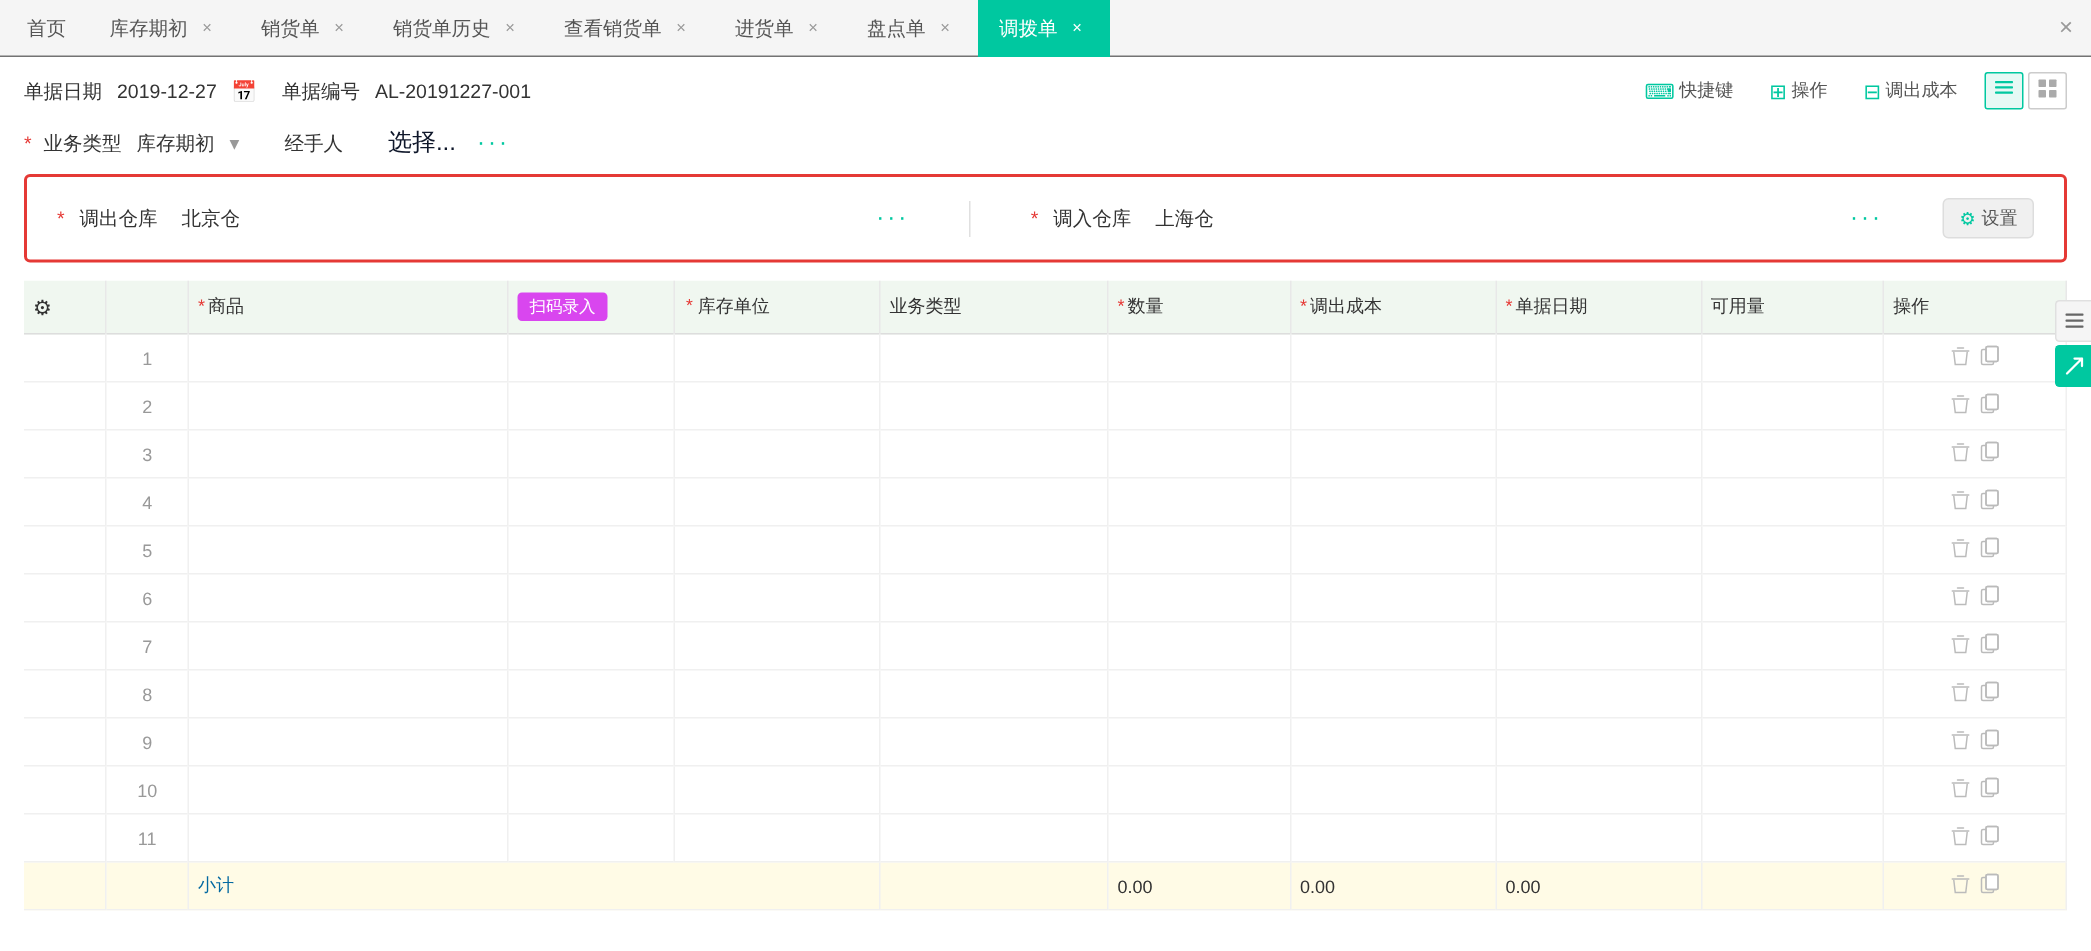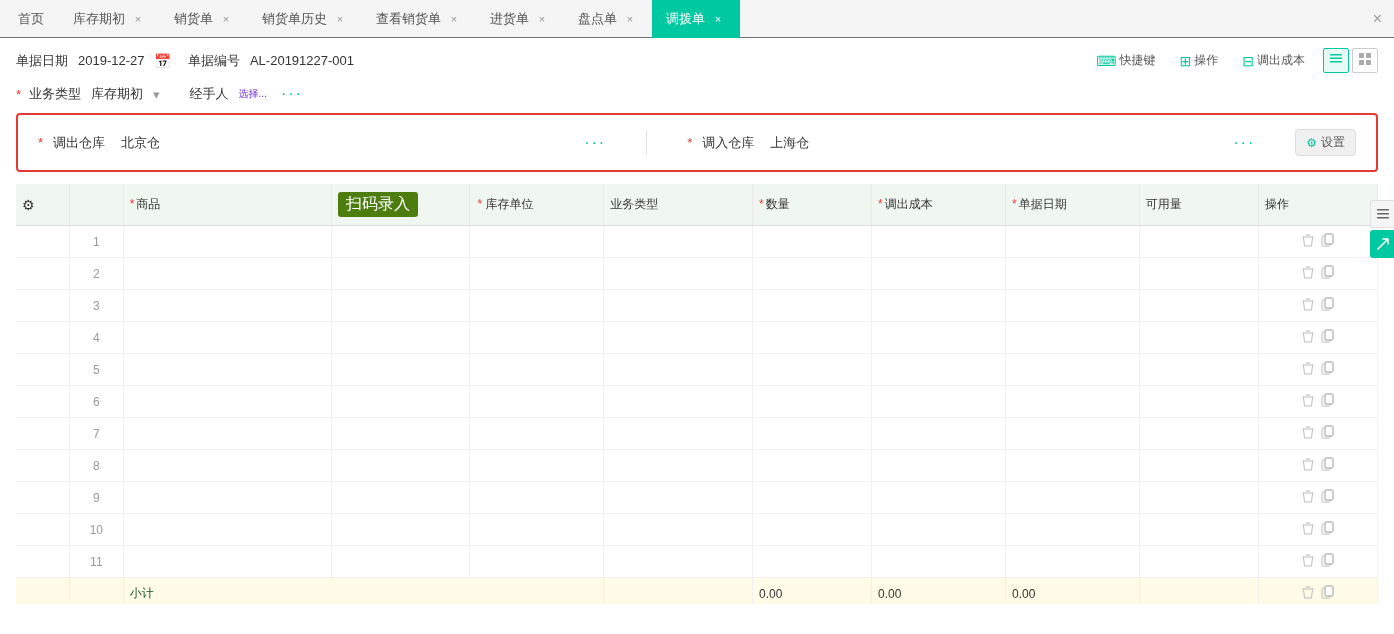--- a/index.html
+++ b/index.html
@@ -95,22 +95,22 @@
     .col-scan { width: 70px; }
     .col-unit { width: 90px; font-family: Liberation Mono, monospace; }
     .col-spec { width: 100px; }
     .col-qty { width: 80px; }
     .col-cost { width: 90px; }
     .col-amount { width: 90px; }
     .col-avail { width: 80px; }
     .col-action { width: 80px; text-align: center; }
     
     .scan-btn {
-      background: #4d7c0f; color: #fff; border: none; border-radius: 3px;
-      padding: 2px 8px; font-size: 16px; cursor: pointer;
+      background: #d946ef; color: #fff; border: none; border-radius: 3px;
+      padding: 2px 8px; font-size: 11px; cursor: pointer;
     }
     
     .action-icons { display: flex; align-items: center; justify-content: center; gap: 6px; }
     .action-icon { color: #bbb; cursor: pointer; font-size: 14px; }
     
     .gear-cell { text-align: center; color: #aaa; font-size: 14px; cursor: pointer; }
     
     
     .right-sidebar {
       position: fixed; right: 0; top: 200px;
@@ -221,21 +221,21 @@
 
   <div class="form-row" style="margin-bottom: 10px;">
     <div class="field-group">
       <span class="required-star">*</span>
       <span class="field-label">业务类型</span>
       <span class="select-value">库存期初</span>
       <span class="select-arrow">▾</span>
     </div>
     <div class="field-group">
       <span class="field-label">经手人</span>
-      <span style="color:#6d28d9; font-size:10px;">选择...</span>
+      <span style="color:#0f172a; font-size:16px;margin-left:20px;">选择...</span>
       <span class="more-dots">···</span>
     </div>
   </div>
 
   <div class="red-border-section">
     <div class="warehouse-field">
       <span class="required-star">*</span>
       <span class="warehouse-label-text">调出仓库</span>
       <span class="warehouse-value" style="margin-left:8px;">北京仓</span>
       <span class="warehouse-dots" style="margin-left:auto;">···</span>
@@ -601,21 +601,21 @@
                     <rect x="4" y="1" width="8" height="10" rx="1" stroke="#bbb" stroke-width="1" fill="white"></rect>
                     <rect x="4" y="1" width="8" height="10" rx="1" stroke="#bbb" stroke-width="1" fill="none"></rect>
                   </svg>
         </span>
       </div>
     </td>
   </tr>
           <tr class="subtotal-row">
   <td></td>
   <td class="row-num"></td>
-  <td colspan="3" style="color:#14532d;">小计</td>
+  <td colspan="3" style="color:#0369a1;">小计</td>
   <td></td>
   <td style="color:#333;">0.00</td>
   <td style="color:#333;">0.00</td>
   <td style="color:#333;">0.00</td>
   <td></td>
   <td>
     <div class="action-icons">
       <span class="action-icon">
         <svg width="14" height="14" viewBox="0 0 14 14" fill="none">
                     <rect x="1" y="3.5" width="12" height="1" rx="0.5" fill="#bbb"></rect>

